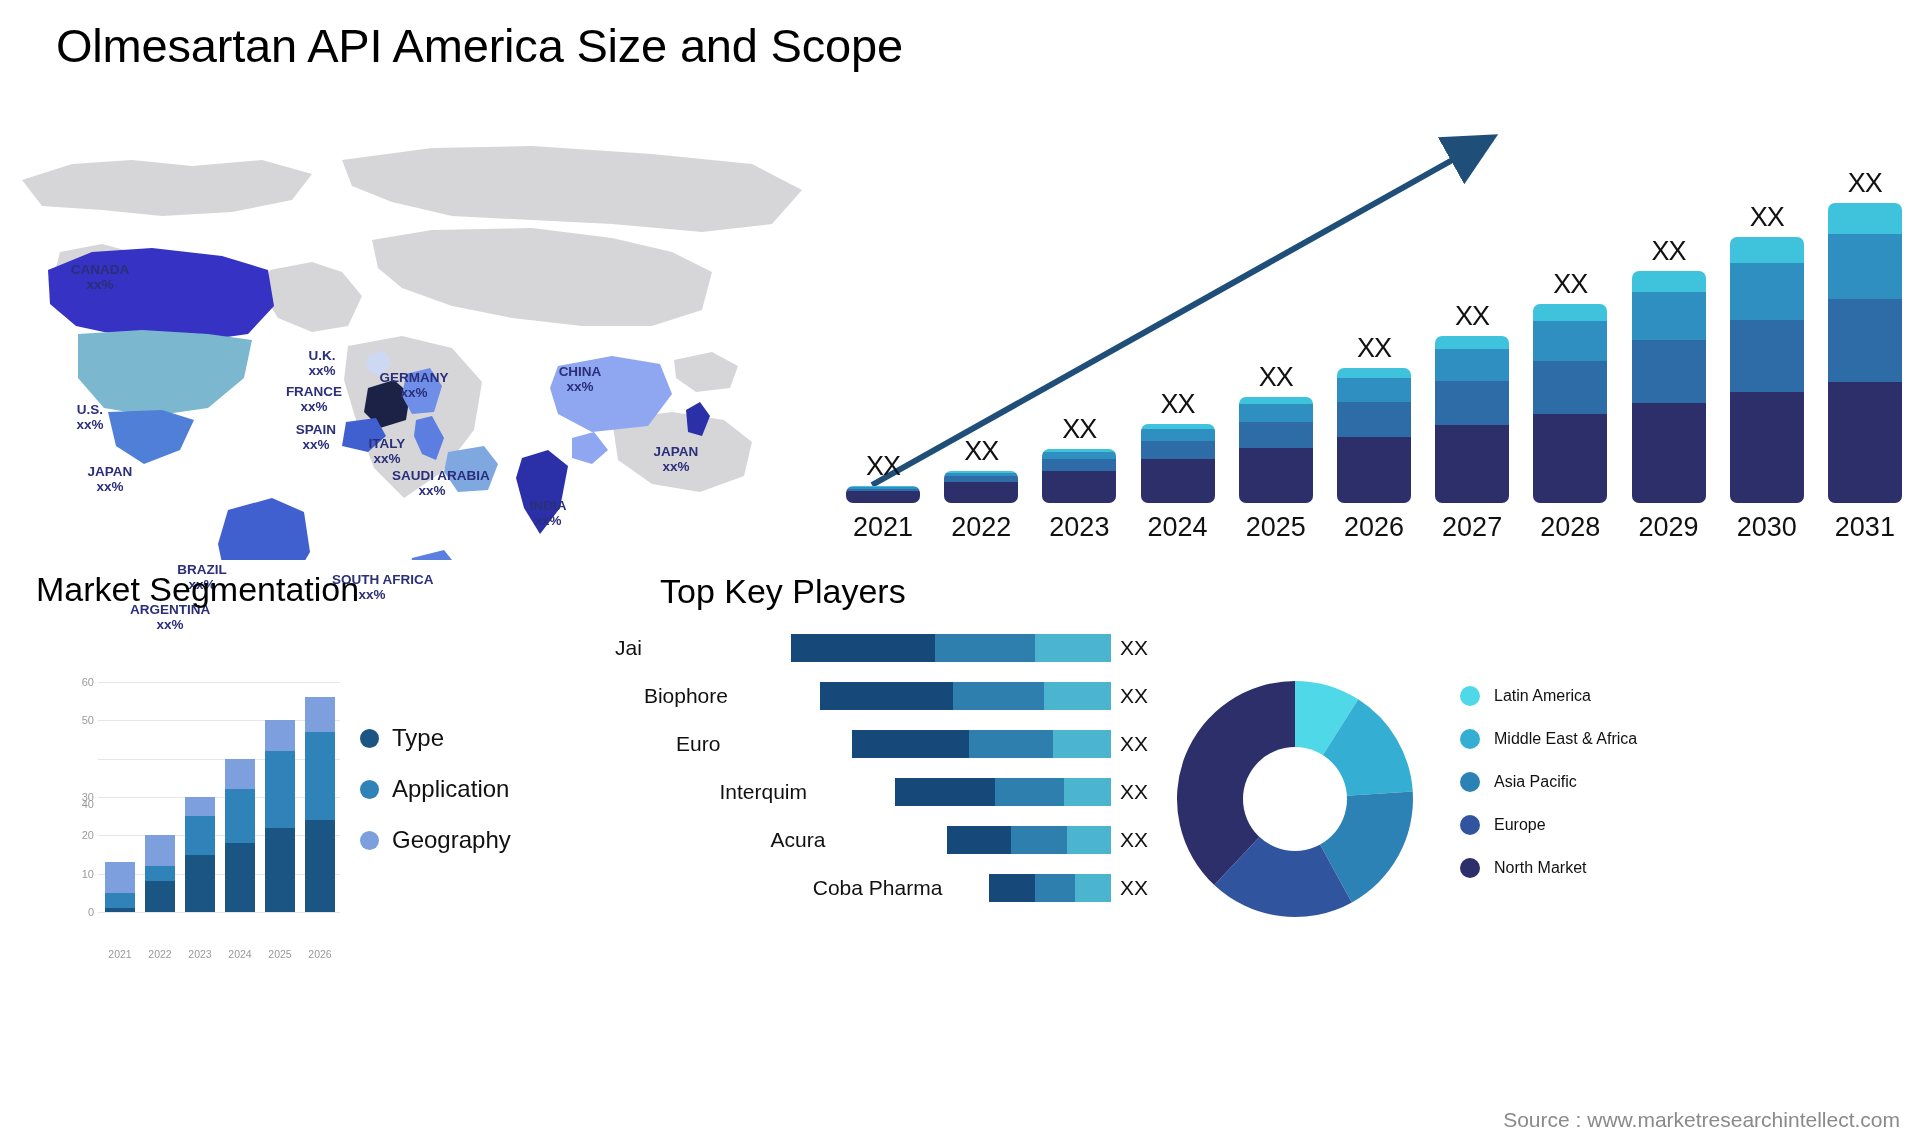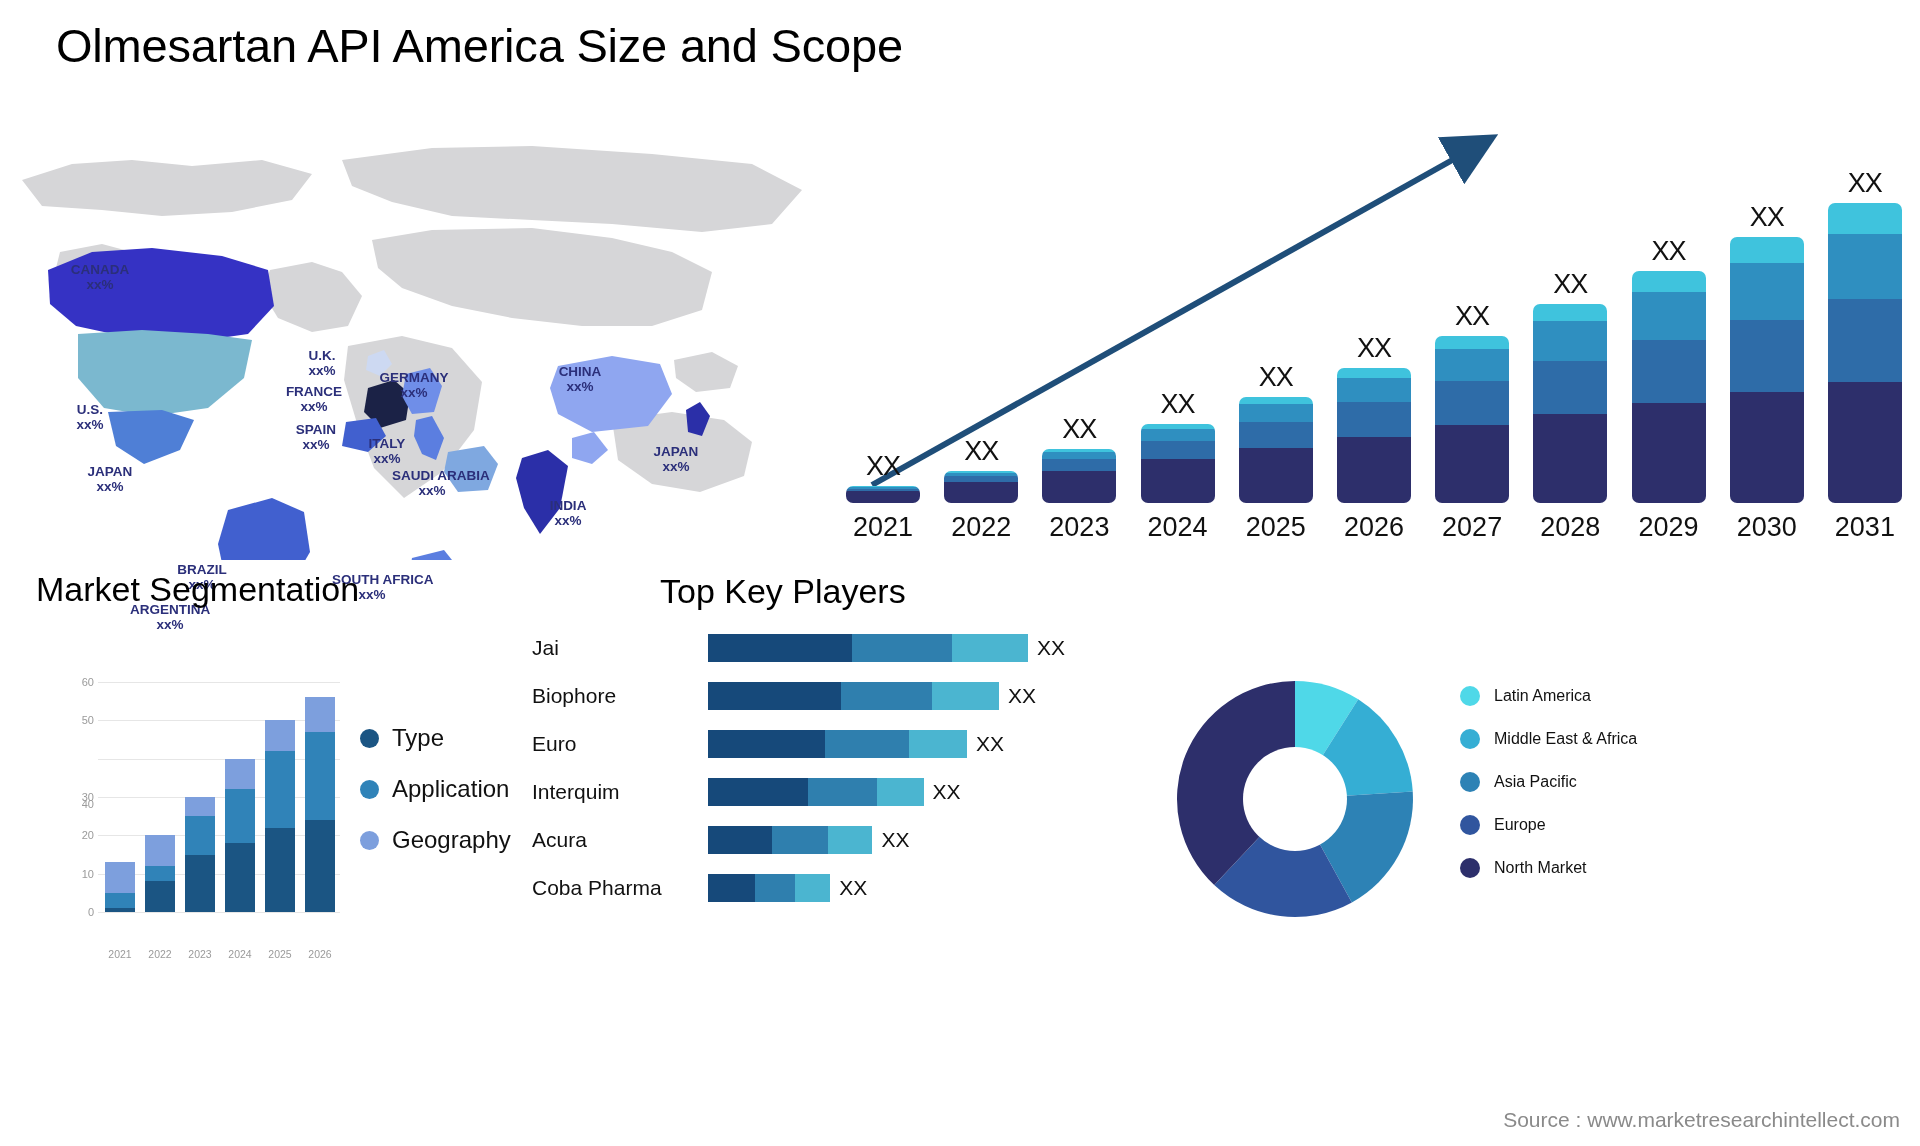--- a/index.html
+++ b/index.html
@@ -59,21 +59,21 @@
   .segcol div { width:100%; }
   .segx { position:absolute; left:30px; right:0; bottom:-18px; display:flex; justify-content:space-around; }
   .segx span { width:30px; text-align:center; font-size:10.5px; color:#9a9a9a; }
   .seg-legend { position:absolute; left: 330px; top: 96px; }
   .lg-item { display:flex; align-items:center; margin-bottom: 23px; }
   .lg-dot { width: 19px; height:19px; border-radius:50%; margin-right: 13px; flex:none;}
   .lg-txt { font-size: 24px; color:#111; }
 
   
   .players-wrap { position:absolute; left: 528px; top: 628px; width: 620px; height: 300px; }
-  .prow { display:flex; align-items:center; height: 39px; margin-bottom: 9px; }
+  .prow { display:flex; align-items:center; height: 39px; margin-bottom: 9px; justify-content: flex-end; }
   .pname { width: 180px; font-size: 21px; color:#111; padding-left: 4px;}
   .pbar { height: 28px; display:flex; }
   .pbar span { height:100%; display:block; }
   .pxx { font-size: 21px; color:#111; margin-left: 9px; }
 
   
   .region-wrap { position:absolute; left: 1150px; top: 628px; width: 760px; height: 320px; }
   .donut { position:absolute; left: 20px; top: 46px; }
   .rlegend { position:absolute; left: 310px; top: 56px; }
   .rl-item { display:flex; align-items:flex-start; margin-bottom: 19px; }
@@ -127,21 +127,21 @@
         <div class="map-label" style="left: 58px; top: 344px; width: 80px;"><span>JAPAN</span><span class="pct">xx%</span></div>
         <div class="map-label" style="left: 150px; top: 442px; width: 80px;"><span>BRAZIL</span><span class="pct">xx%</span></div>
         <div class="map-label" style="left: 118px; top: 482px; width: 80px;"><span>ARGENTINA</span><span class="pct">xx%</span></div>
         <div class="map-label" style="left: 270px; top: 228px; width: 80px;"><span>U.K.</span><span class="pct">xx%</span></div>
         <div class="map-label" style="left: 262px; top: 264px; width: 80px;"><span>FRANCE</span><span class="pct">xx%</span></div>
         <div class="map-label" style="left: 264px; top: 302px; width: 80px;"><span>SPAIN</span><span class="pct">xx%</span></div>
         <div class="map-label" style="left: 362px; top: 250px; width: 80px;"><span>GERMANY</span><span class="pct">xx%</span></div>
         <div class="map-label" style="left: 335px; top: 316px; width: 80px;"><span>ITALY</span><span class="pct">xx%</span></div>
         <div class="map-label" style="left: 380px; top: 348px; width: 80px;"><span>SAUDI ARABIA</span><span class="pct">xx%</span></div>
         <div class="map-label" style="left: 320px; top: 452px; width: 80px;"><span>SOUTH AFRICA</span><span class="pct">xx%</span></div>
-        <div class="map-label" style="left: 516px; top: 378px; width: 80px; text-align: center;"><span>INDIA</span><span class="pct">xx%</span></div>
+        <div class="map-label" style="left: 496px; top: 378px; width: 80px; text-align: center;"><span>INDIA</span><span class="pct">xx%</span></div>
         <div class="map-label" style="left: 528px; top: 244px; width: 80px;"><span>CHINA</span><span class="pct">xx%</span></div>
         <div class="map-label" style="left: 624px; top: 324px; width: 80px;"><span>JAPAN</span><span class="pct">xx%</span></div>
       </div>
   </div>
 
   <div class="bigchart">
     <svg class="arrow" viewBox="0 0 1072 420">
       <defs>
         <marker id="ah" markerWidth="9" markerHeight="9" refX="4" refY="4.5" orient="auto">
           <path d="M0,0 L9,4.5 L0,9 Z" fill="#1f4e79"></path>

